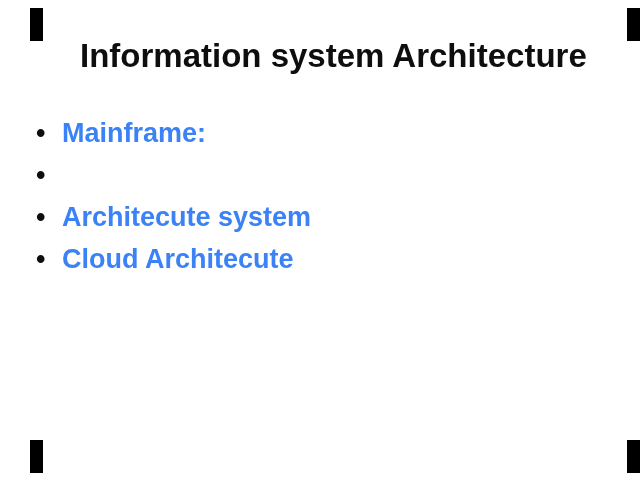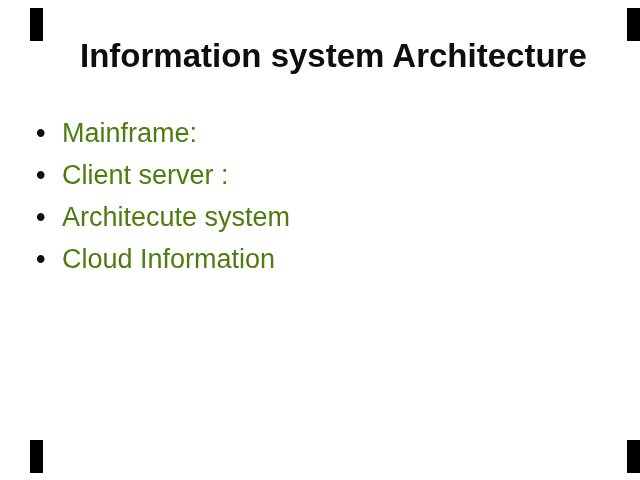--- a/index.html
+++ b/index.html
@@ -47,22 +47,22 @@
     display: inline-block;
     width: 26px;
     flex: 0 0 26px;
     font-size: 27px;
     font-weight: 700;
     color: #0e0e0e;
     line-height: 1;
   }
   .bullet-text {
     font-size: 27px;
-    font-weight: 400;
-    color: #4d7c0f;
+    font-weight: 700;
+    color: #3b82f6;
     white-space: nowrap;
   }
   .frame-mark {
     position: absolute;
     width: 13px;
     height: 33px;
     background: #000000;
   }
   .frame-mark.tl { left: 30px;  top: 8px;   }
   .frame-mark.bl { left: 30px;  top: 440px; }
@@ -81,25 +81,24 @@
 
   <h1 class="slide-title">Information system Architecture</h1>
 
   <ul class="bullet-list">
     <li class="bullet-item">
       <span class="bullet-dot">•</span>
       <span class="bullet-text">Mainframe:</span>
     </li>
     <li class="bullet-item">
       <span class="bullet-dot">•</span>
-      <span class="bullet-text">Client server :</span>
     </li>
     <li class="bullet-item">
       <span class="bullet-dot">•</span>
       <span class="bullet-text">Architecute system</span>
     </li>
     <li class="bullet-item">
       <span class="bullet-dot">•</span>
-      <span class="bullet-text">Cloud Information</span>
+      <span class="bullet-text">Cloud Architecute</span>
     </li>
   </ul>
 
 </div>
 
 </body></html>

